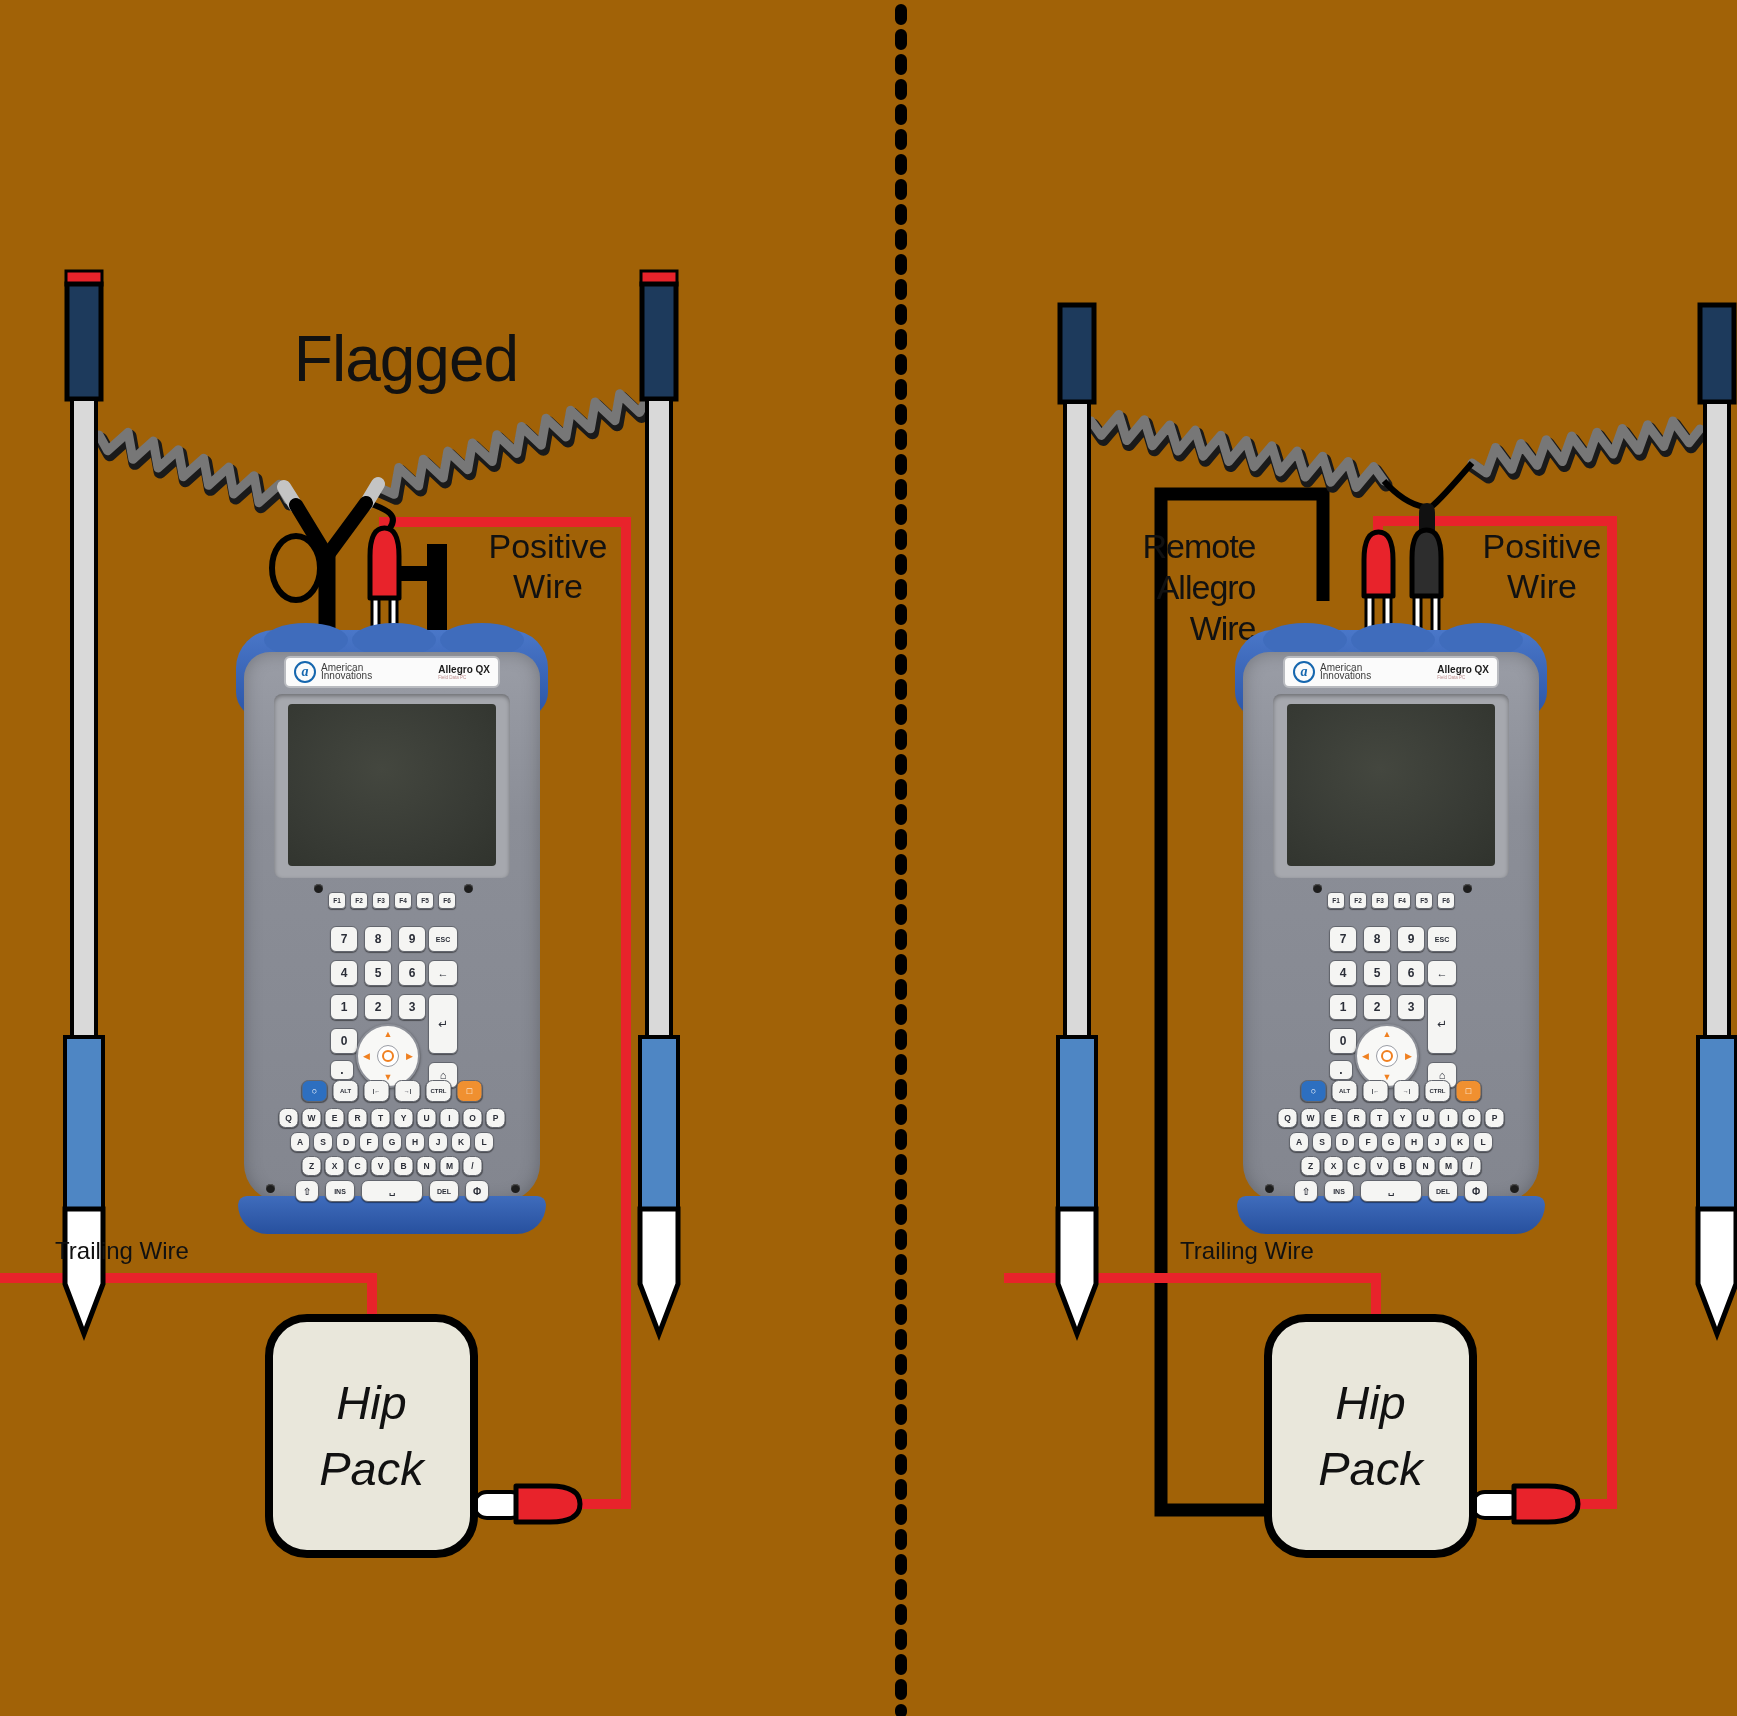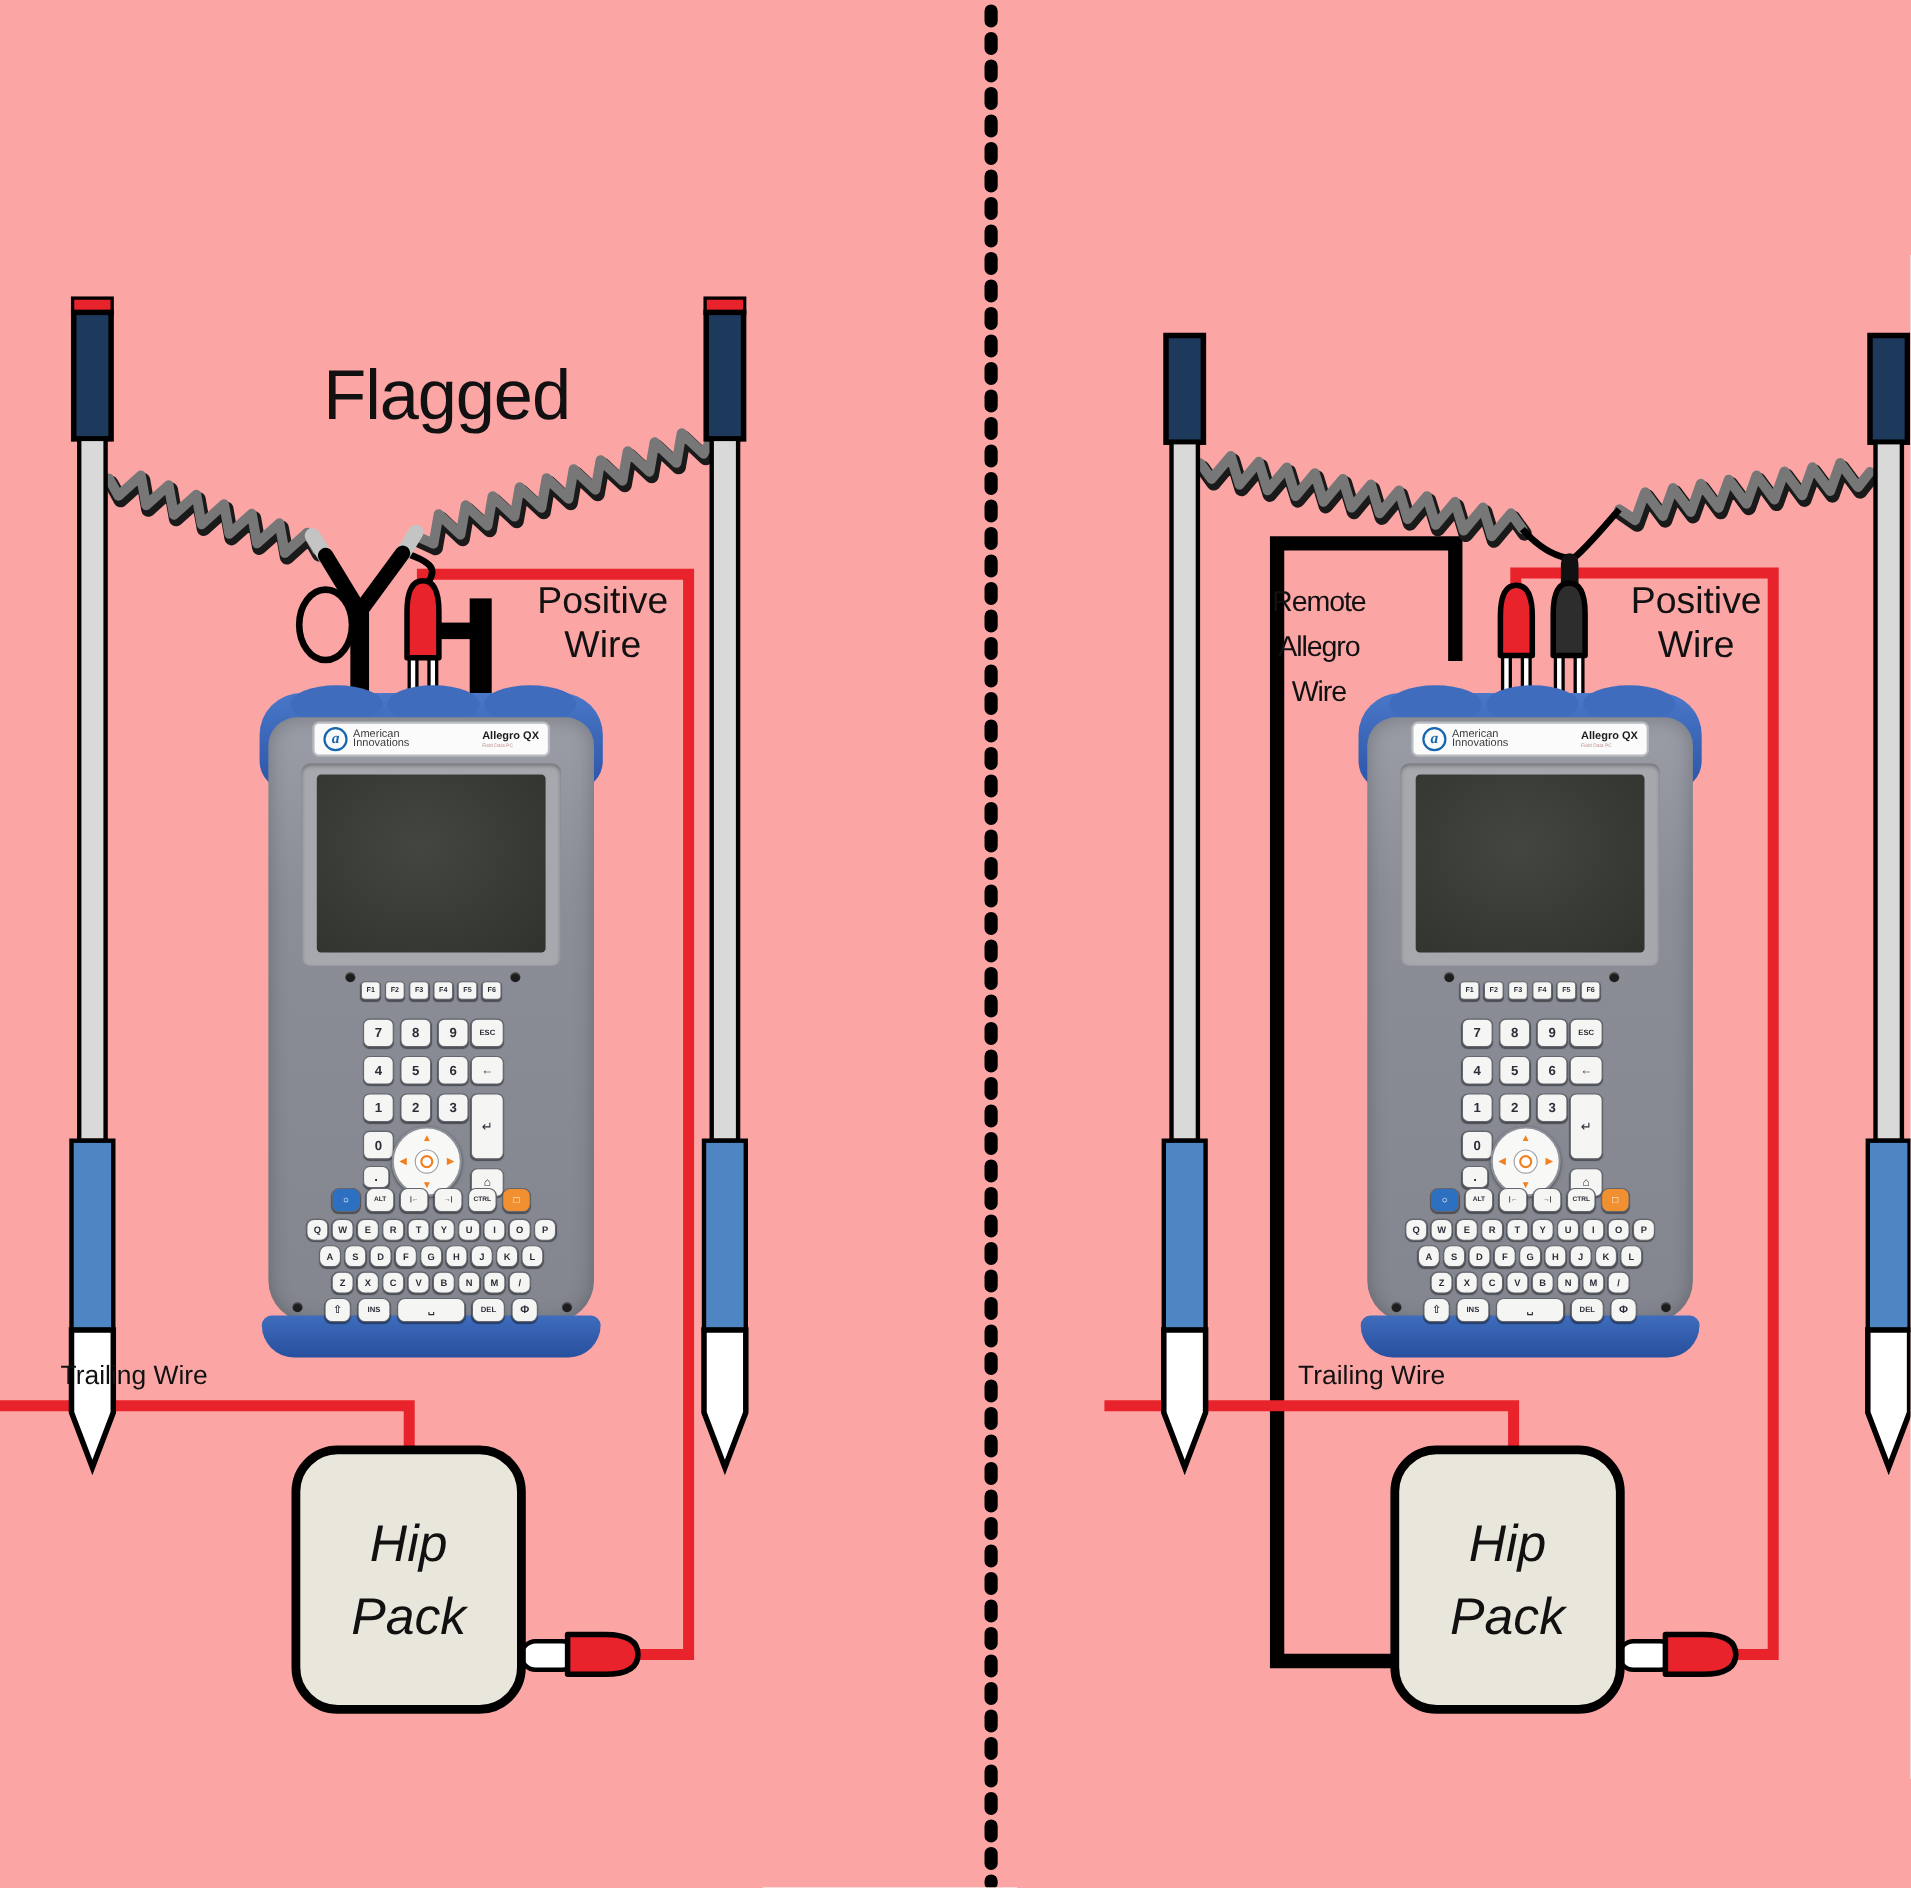--- a/index.html
+++ b/index.html
@@ -1,25 +1,25 @@
 <!DOCTYPE html>
 <html><head>
 <meta charset="utf-8">
 <style>
   html,body{margin:0;padding:0;background:#ffffff;}
   body{font-family:"Liberation Sans","DejaVu Sans",sans-serif;}
-  #canvas{position:relative;width:1737px;height:1716px;background:#fca5a5;overflow:hidden;}
+  #canvas{position:relative;width:1737px;height:1716px;background:#a16207;overflow:hidden;}
   #wires{position:absolute;left:0;top:0;width:1737px;height:1716px;}
 
   
   .title{position:absolute;transform:translateX(-50%);font-size:64px;color:#111;
          letter-spacing:-1px;white-space:nowrap;}
   .wire-label{position:absolute;transform:translateX(-50%);text-align:center;color:#111;}
   .lbl-2line{font-size:34px;line-height:40px;}
-  .lbl-3line{font-size:26px;line-height:41px;letter-spacing:-1px;}
+  .lbl-3line{font-size:34px;line-height:41px;letter-spacing:-1px;text-align:right;}
   .lbl-trailing{font-size:24px;line-height:30px;white-space:nowrap;}
 
   
   .hip-pack{position:absolute;width:197px;height:228px;background:#e9e7db;border:8px solid #000;
             border-radius:42px;display:flex;flex-direction:column;align-items:center;justify-content:center;}
   .hip-pack .hp-line{font-size:47px;line-height:66px;color:#111;font-style:italic;}
 
   
   .device{position:absolute;width:316px;height:612px;top:622px;}
   .bumper-top{position:absolute;left:2px;top:8px;width:312px;height:88px;

